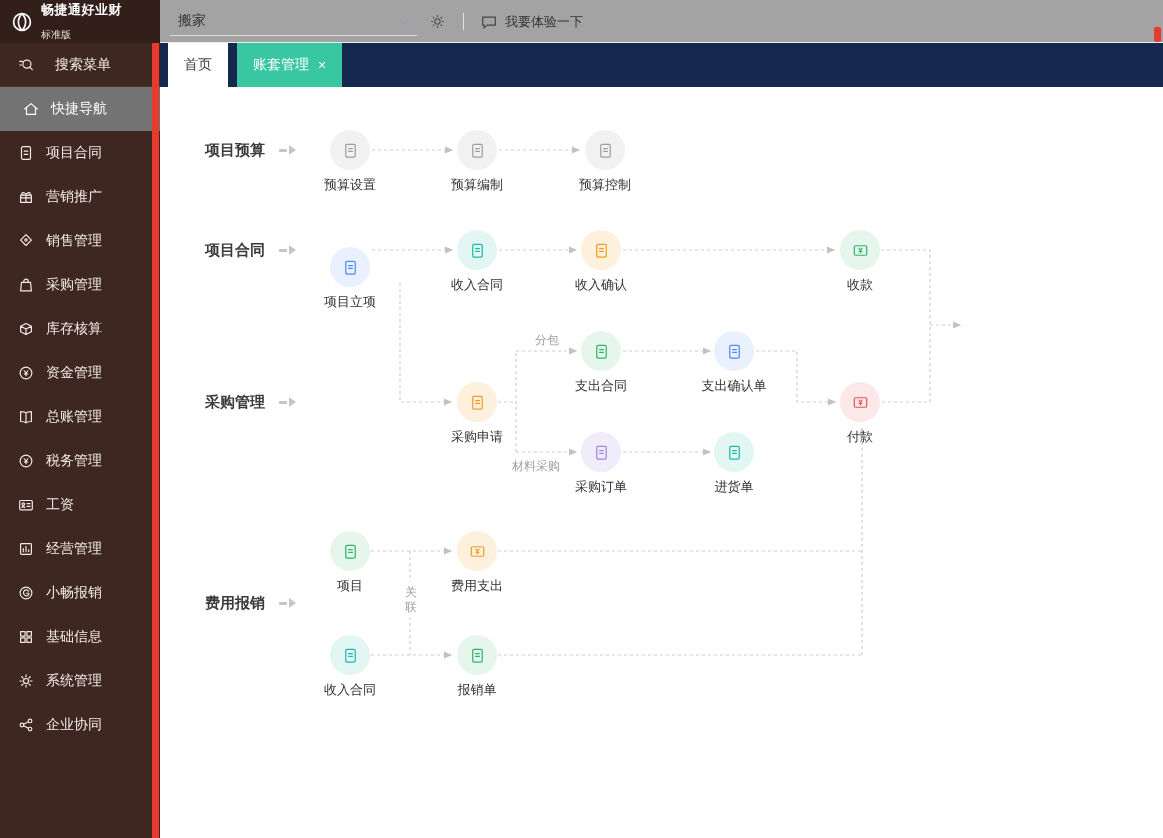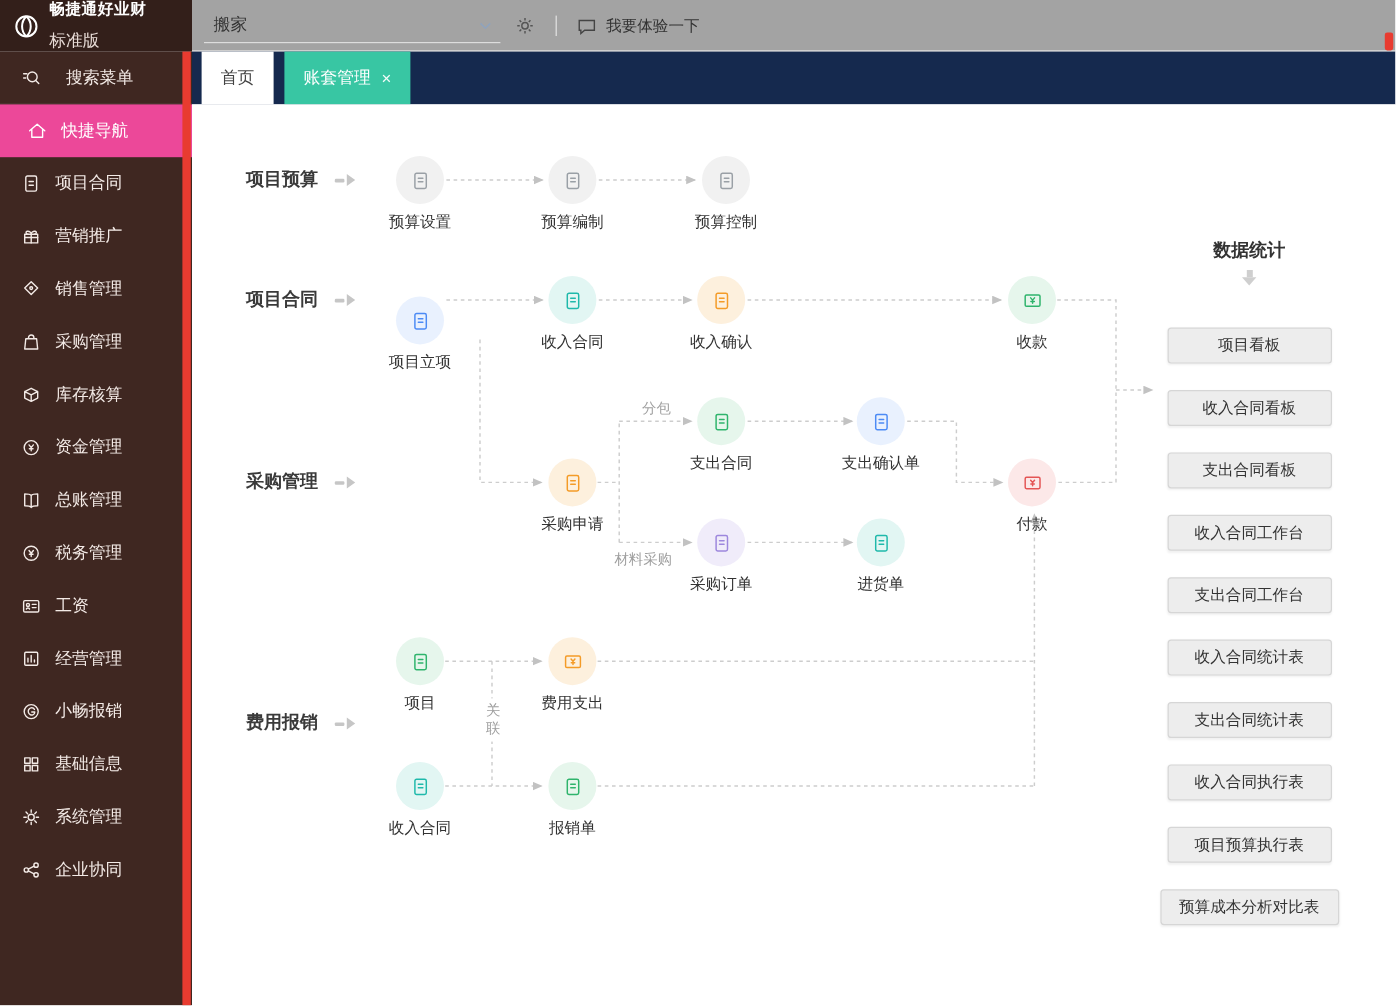--- a/index.html
+++ b/index.html
@@ -5,21 +5,21 @@
   html,body{margin:0;padding:0;}
   body{width:1163px;height:838px;font-family:"Liberation Sans","DejaVu Sans",sans-serif;}
   #app{position:relative;width:1163px;height:838px;overflow:hidden;background:#fff;}
 
   
   .topbar{position:absolute;left:0;top:0;width:1163px;height:43px;background:#a3a3a3;border-bottom:1px solid #ececec;box-sizing:border-box;}
   .logo{position:absolute;left:0;top:0;width:160px;height:43px;background:#331f1a;color:#fff;display:flex;align-items:center;gap:7px;padding-left:10px;box-sizing:border-box;}
   .logo svg{width:24px;height:24px;stroke:#fff;fill:none;stroke-width:1.4;flex:none;}
   .logo-text{display:flex;flex-direction:column;line-height:1.1;}
   .logo-title{font-size:13px;font-weight:bold;letter-spacing:.5px;}
-  .logo-sub{font-size:14px;margin-top:12px;color:#e8dcd7;font-family:Liberation Serif, serif;}
+  .logo-sub{font-size:10px;margin-top:12px;color:#e8dcd7;}
   .search-select{position:absolute;left:170px;top:7px;width:247px;height:29px;border-bottom:1px solid #ddd;display:flex;align-items:center;justify-content:space-between;padding:0 6px;box-sizing:border-box;cursor:pointer;}
   .search-input{border:none;outline:none;background:transparent;font-size:14px;color:#333;width:200px;font-family:inherit;}
   .chev{width:13px;height:13px;stroke:#8fa3bd;fill:none;stroke-width:1.6;}
   .gear-btn{position:absolute;left:428px;top:12px;width:19px;height:19px;cursor:pointer;}
   .gear-btn svg{width:19px;height:19px;stroke:#555;fill:none;stroke-width:1.3;}
   .top-divider{position:absolute;left:463px;top:13px;width:1px;height:17px;background:#e3e3e3;}
   .experience{position:absolute;left:480px;top:0;height:43px;display:flex;align-items:center;gap:7px;font-size:13px;color:#333;cursor:pointer;}
   .experience svg{width:18px;height:18px;stroke:#444;fill:none;stroke-width:1.3;}
   .scroll-thumb-top{position:absolute;right:2px;top:27px;width:7px;height:15px;background:#e83b30;border-radius:2px;}
 
@@ -27,21 +27,21 @@
   .tabbar{position:absolute;left:160px;top:43px;width:1003px;height:44px;background:#15294e;display:flex;align-items:stretch;gap:9px;padding-left:8px;box-sizing:border-box;}
   .tab{display:flex;align-items:center;padding:0 16px;font-size:14px;cursor:pointer;}
   .tab-home{background:#fff;color:#444;}
   .tab-active{background:#38c6a3;color:#fff;gap:9px;}
   .tab-close{font-size:14px;line-height:1;opacity:.95;cursor:pointer;}
 
   
   .sidebar{position:absolute;left:0;top:43px;width:160px;height:795px;background:#3f2721;overflow:hidden;}
   .side-item{height:44px;display:flex;align-items:center;gap:11px;padding-left:17px;box-sizing:border-box;color:#f3eae6;font-size:14px;cursor:pointer;}
   .side-item:first-child{border-bottom:1px solid rgba(255,255,255,.08);gap:20px;}
-  .side-item.active{background:#ec4899;color:#fff;padding-left:22px;}
+  .side-item.active{background:#737373;color:#fff;padding-left:22px;}
   .side-icon{width:18px;height:18px;flex:none;stroke:currentColor;fill:none;stroke-width:1.3;stroke-linecap:round;stroke-linejoin:round;}
   .side-scrollbar{position:absolute;left:152px;top:43px;width:7px;height:795px;background:#e83b30;z-index:6;}
 
   
   .main{position:absolute;left:160px;top:87px;width:1003px;height:751px;background:#fff;}
   .edges{position:absolute;left:0;top:0;pointer-events:none;}
   .row-label{position:absolute;display:flex;align-items:center;gap:14px;font-size:15px;font-weight:600;color:#3a3a3a;line-height:22px;justify-content:space-between;}
   .row-arrow{display:inline-flex;align-items:center;gap:2px;}
   .row-arrow .bar{width:8px;height:3px;background:#c6c6c6;border-radius:1px;}
   .row-arrow .tri{width:0;height:0;border-left:7px solid #c6c6c6;border-top:5px solid transparent;border-bottom:5px solid transparent;}
@@ -502,33 +502,16 @@
             <use href="#sym-flowdoc"></use>
           </svg>
         </div>
         <div class="nlabel">报销单</div>
       </div>
 
     <div class="edge-label" style="left:387px;top:245px;transform:translateX(-50%)">分包</div>
     <div class="edge-label" style="left:376px;top:371px;transform:translateX(-50%)">材料采购</div>
     <div class="edge-label vertical" style="left:250px;top:495px;transform:translateX(-50%)">关联</div>
 
-    <div class="stats">
-      <div class="stats-title">数据统计</div>
-      <div class="stats-arrow">
-          <span class="stem"></span>
-          <span class="head"></span>
-        </div>
-      <div class="stats-btn first">项目看板</div>
-      <div class="stats-btn">收入合同看板</div>
-      <div class="stats-btn">支出合同看板</div>
-      <div class="stats-btn">收入合同工作台</div>
-      <div class="stats-btn">支出合同工作台</div>
-      <div class="stats-btn">收入合同统计表</div>
-      <div class="stats-btn">支出合同统计表</div>
-      <div class="stats-btn">收入合同执行表</div>
-      <div class="stats-btn">项目预算执行表</div>
-      <div class="stats-btn wide">预算成本分析对比表</div>
-    </div>
 
   </div>
 
 </div>
 
 </body></html>

